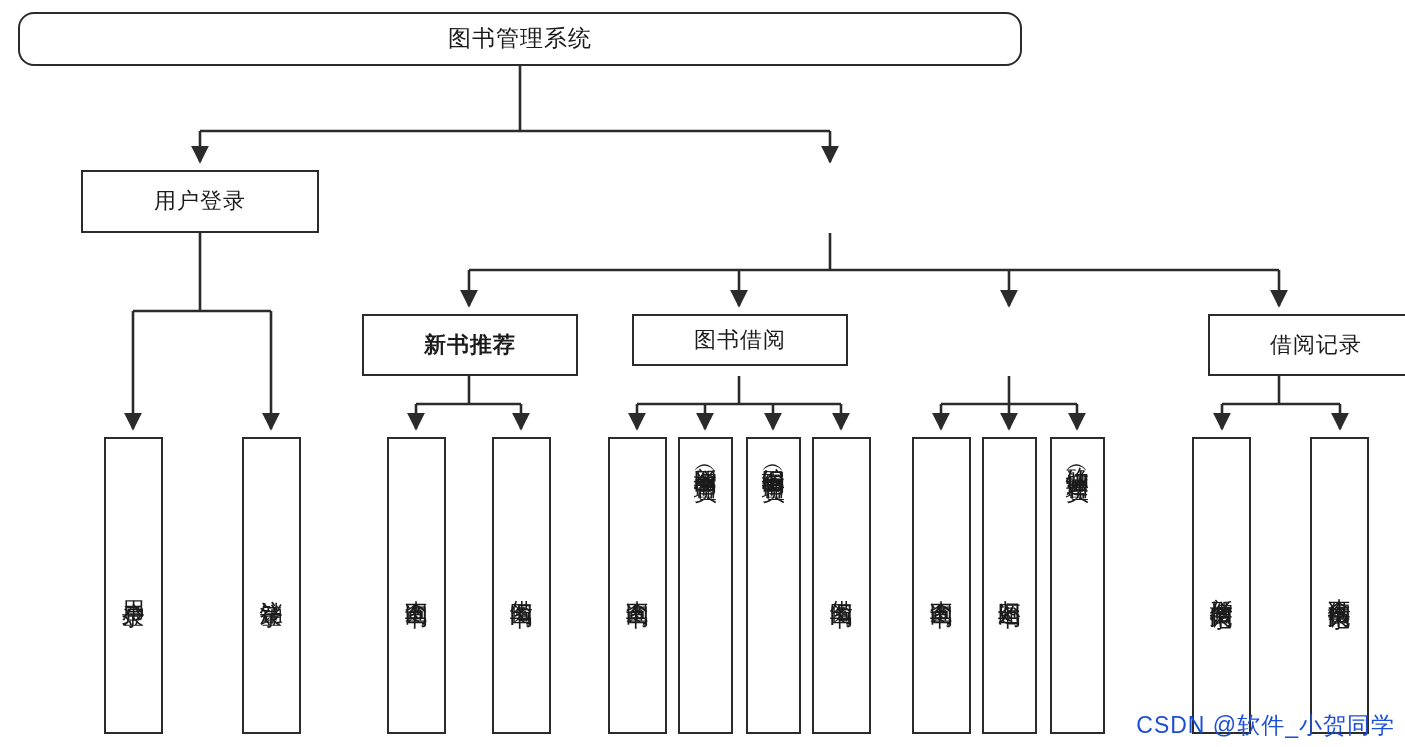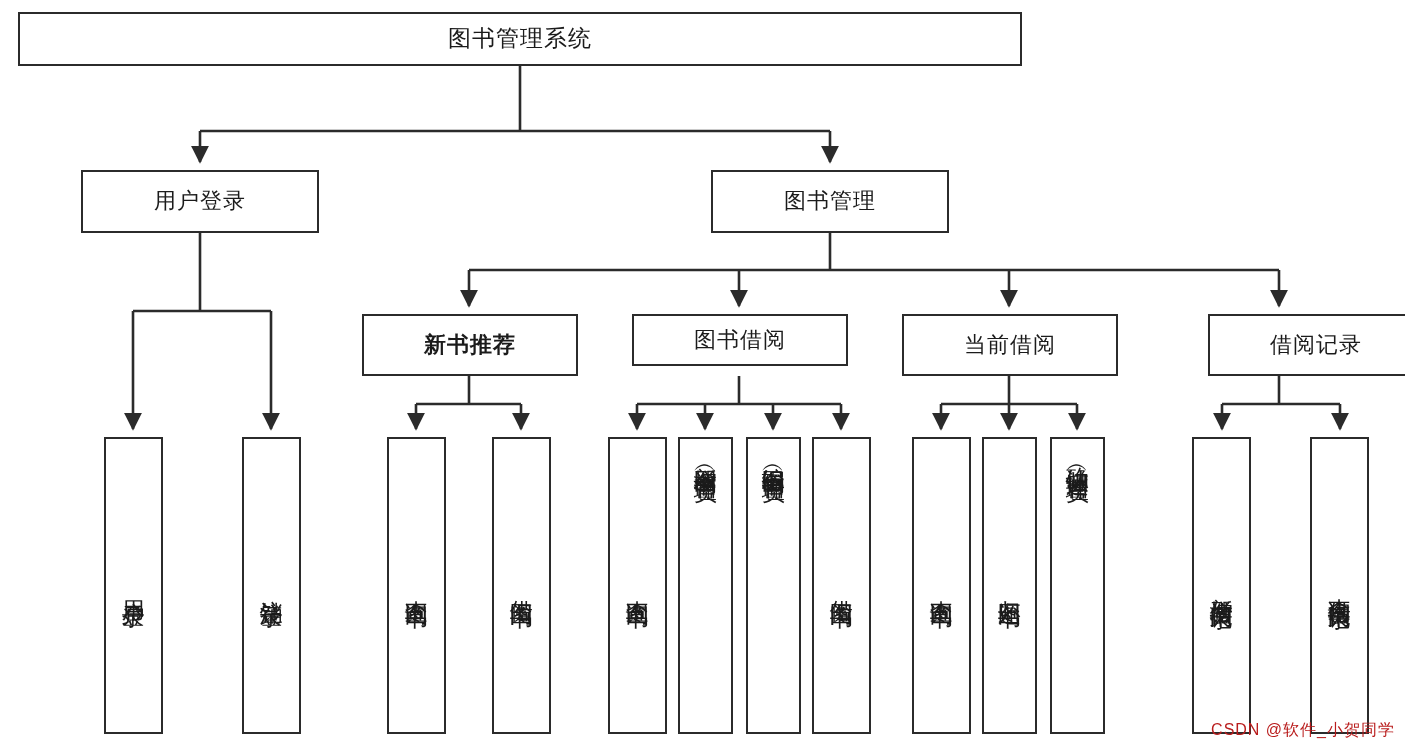--- a/index.html
+++ b/index.html
@@ -62,22 +62,22 @@
     margin: 0 auto;
     white-space: pre;
   }
   .node.vertical.align-mid {
     align-items: center;
   }
   #watermark {
     position: absolute;
     right: 10px;
     bottom: 6px;
-    font-size: 16px;
-    color: #b91c1c;
+    font-size: 23px;
+    color: #1d4ed8;
     letter-spacing: 1px;
     z-index: 5;
     white-space: nowrap;
     pointer-events: none;
   }
 </style>
 </head>
 <body>
 
 <div id="diagram-root">
@@ -125,43 +125,37 @@
       <path d="M 1009 404 L 1009 429" marker-end="url(#arrow)"></path>
       <path d="M 1077 404 L 1077 429" marker-end="url(#arrow)"></path>
 
       <path d="M 1279 376 L 1279 404"></path>
       <path d="M 1222 404 L 1340 404"></path>
       <path d="M 1222 404 L 1222 429" marker-end="url(#arrow)"></path>
       <path d="M 1340 404 L 1340 429" marker-end="url(#arrow)"></path>
     </g>
   </svg>
 
-  <div class="node root horizontal" style="left:18px; top:12px; width:1004px; height:54px;">
+  <div class="node root horizontal" style="left:18px; top:12px; width:1004px; height:54px;border-radius:16px;">
     <span class="node-label">图书管理系统</span>
   </div>
 
   <div class="node horizontal" style="left:81px; top:170px; width:238px; height:63px;">
     <span class="node-label">用户登录</span>
   </div>
 
-  <div class="node horizontal" style="left:711px; top:170px; width:238px; height:63px;">
-    <span class="node-label">图书管理</span>
-  </div>
 
   <div class="node horizontal" style="left:362px; top:314px; width:216px; height:62px;font-weight:bold;">
     <span class="node-label">新书推荐</span>
   </div>
 
   <div class="node horizontal" style="left:632px; top:314px; width:216px; height:52px;">
     <span class="node-label">图书借阅</span>
   </div>
 
-  <div class="node horizontal" style="left:902px; top:314px; width:216px; height:62px;">
-    <span class="node-label">当前借阅</span>
-  </div>
 
   <div class="node horizontal" style="left:1208px; top:314px; width:216px; height:62px;">
     <span class="node-label">借阅记录</span>
   </div>
 
   <div class="node vertical align-mid" style="left:104px; top:437px; width:59px; height:297px;">
     <span class="node-label">用户登录</span>
   </div>
   <div class="node vertical align-mid" style="left:242px; top:437px; width:59px; height:297px;">
     <span class="node-label">注销登录</span>

